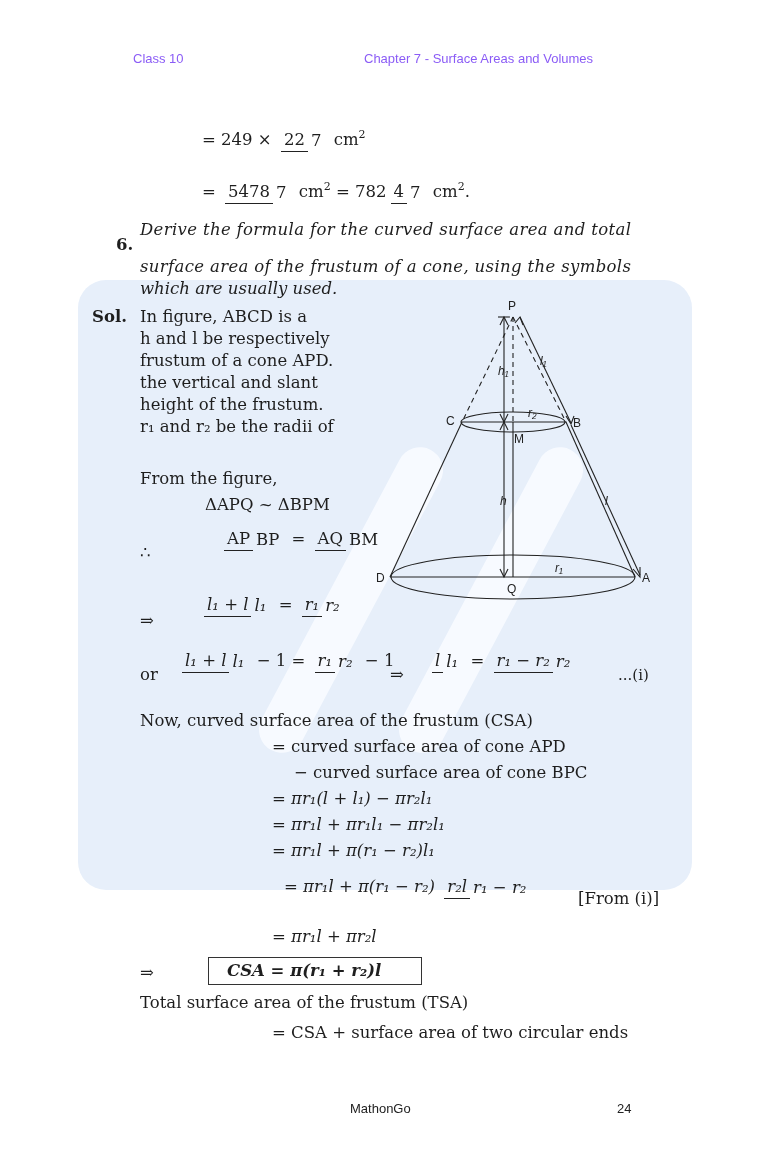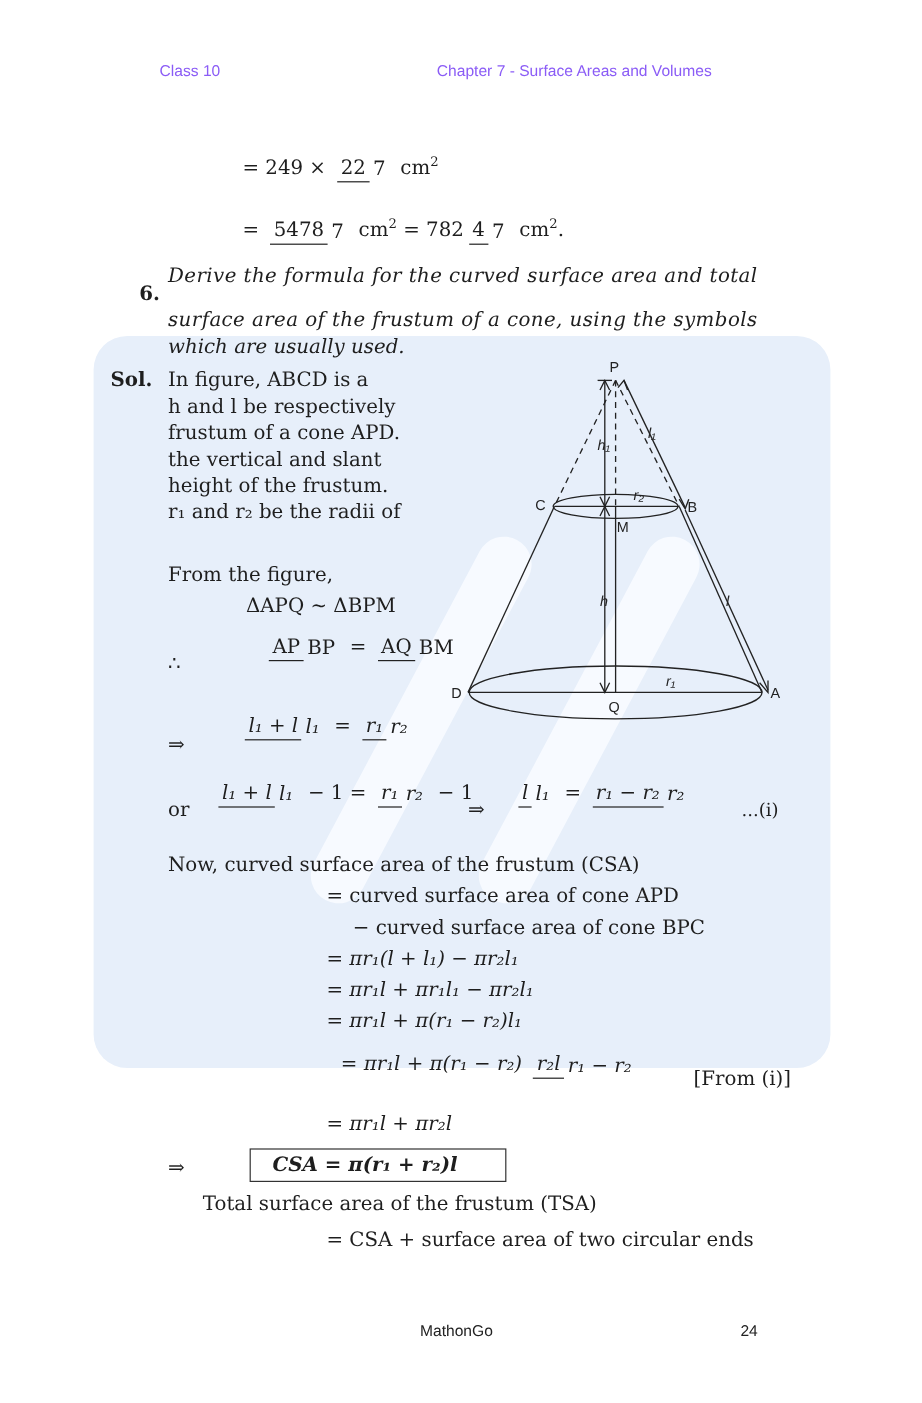--- a/index.html
+++ b/index.html
@@ -136,21 +136,21 @@
       <span class="n">r₂l</span>
       <span class="d">r₁ − r₂</span>
     </span>
 </div>
 <div class="abs txt" style="left:578px;top:888px;">[From (i)]</div>
 <div class="abs txt it" style="left:272px;top:926px;">= πr₁l + πr₂l</div>
 
 <div class="abs txt" style="left:140px;top:962px;">⇒</div>
 <div class="abs txt b it box" style="left:208px;top:957px;">CSA = π(r₁ + r₂)l</div>
 
-<div class="abs txt" style="left:140px;top:992px;margin-left:29px;">Total surface area of the frustum (TSA)</div>
+<div class="abs txt" style="left:140px;top:992px;">Total surface area of the frustum (TSA)</div>
 <div class="abs txt" style="left:272px;top:1022px;">= CSA + surface area of two circular ends</div>
 
 <svg class="abs" style="left:370px;top:295px;" width="300" height="310" viewBox="0 0 300 310">
   <g stroke="#222" fill="none" stroke-width="1.1">
 
     <line x1="143" y1="22" x2="92" y2="127" stroke-dasharray="5,4"></line>
     <line x1="143" y1="22" x2="196" y2="127" stroke-dasharray="5,4"></line>
     <line x1="143" y1="22" x2="143" y2="127" stroke-dasharray="5,4"></line>
 
     <ellipse cx="143" cy="127" rx="52" ry="10"></ellipse>

